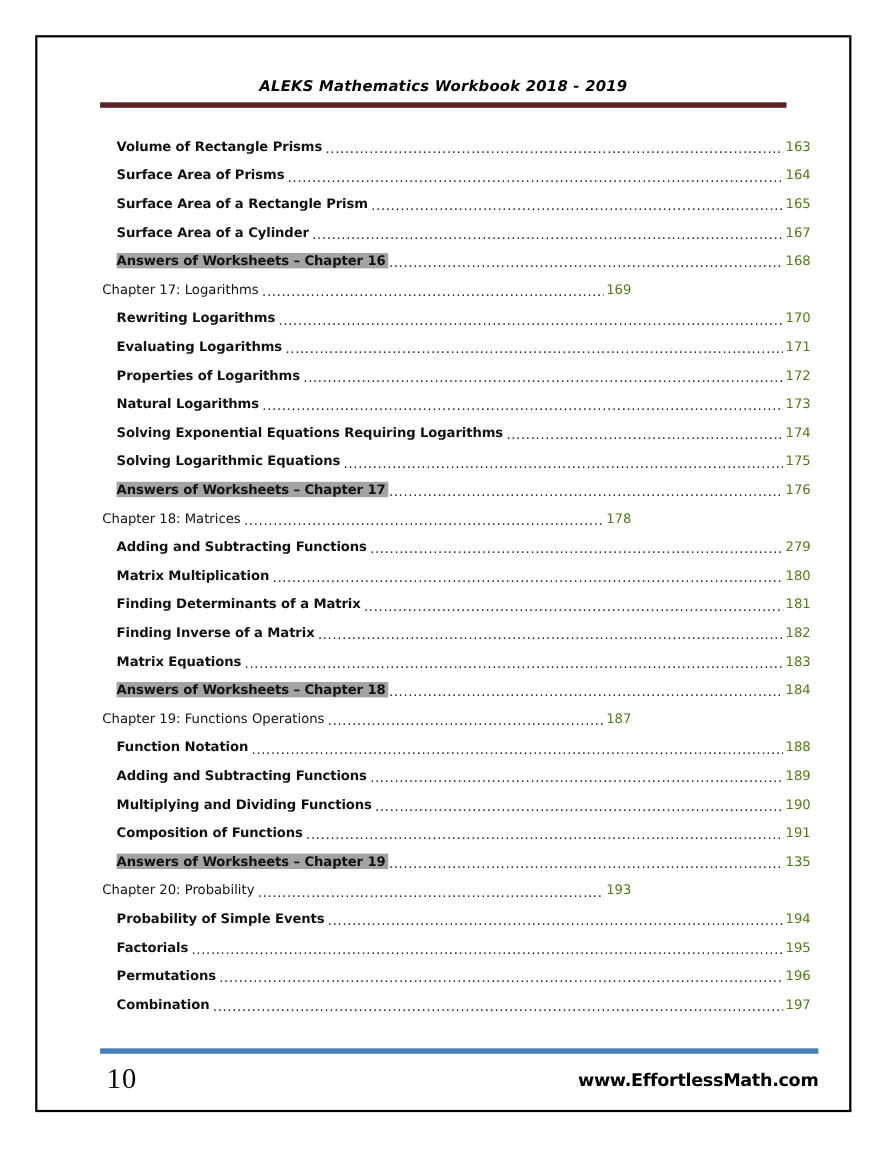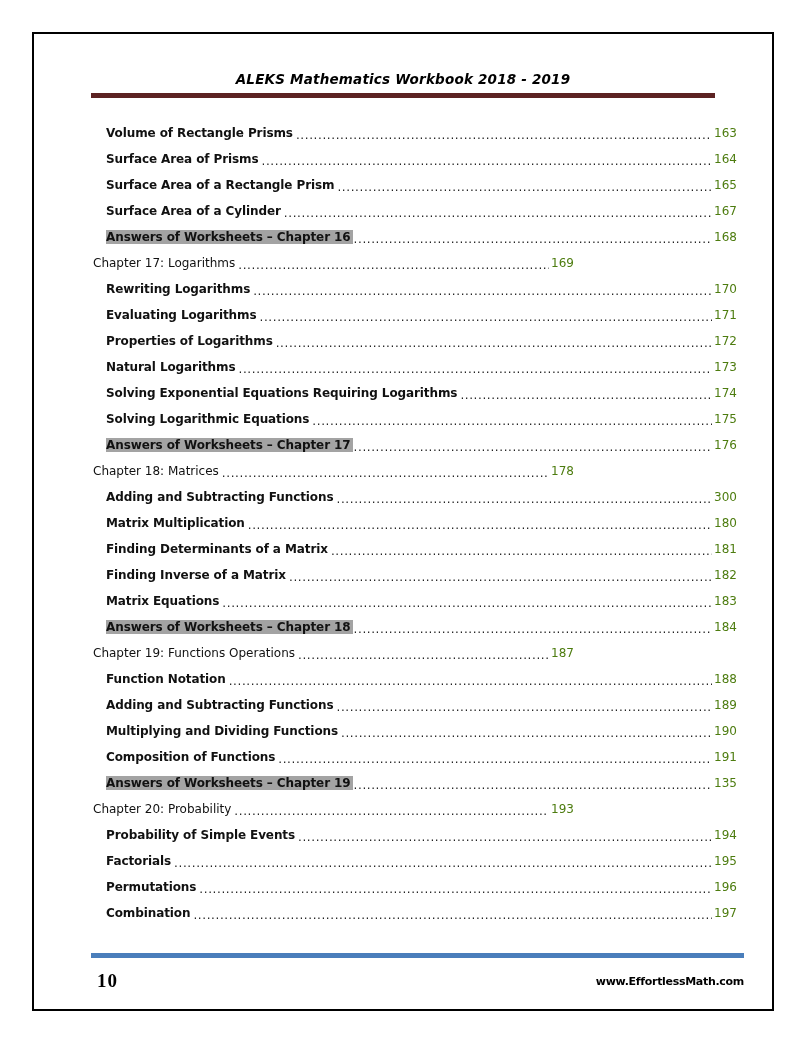--- a/index.html
+++ b/index.html
@@ -163,29 +163,29 @@
   }
   .doc-footer-content {
     margin-top: 8px;
     display: flex;
     align-items: center;
     justify-content: space-between;
     height: 30px;
   }
   .footer-page-number {
     font-family: "Liberation Serif", serif;
-    font-size: 19px;
-    font-weight: bold;
+    font-size: 26px;
+    font-weight: normal;
     color: #000000;
     padding-left: 6px;
     letter-spacing: 1px;
   }
   .footer-site {
     font-family: "DejaVu Sans", sans-serif;
-    font-size: 11px;
+    font-size: 16px;
     font-weight: bold;
     color: #000000;
     letter-spacing: -0.3px;
   }
 </style>
 </head>
 <body>
 
 <div class="page-sheet">
 
@@ -265,21 +265,21 @@
           <span class="toc-page">176</span>
         </div>
         <div class="toc-row level-chapter">
           <span class="toc-label">Chapter 18: Matrices</span>
           <span class="toc-leader"></span>
           <span class="toc-page">178</span>
         </div>
         <div class="toc-row level-entry">
           <span class="toc-label">Adding and Subtracting Functions</span>
           <span class="toc-leader"></span>
-          <span class="toc-page">300</span>
+          <span class="toc-page">279</span>
         </div>
         <div class="toc-row level-entry">
           <span class="toc-label">Matrix Multiplication</span>
           <span class="toc-leader"></span>
           <span class="toc-page">180</span>
         </div>
         <div class="toc-row level-entry">
           <span class="toc-label">Finding Determinants of a Matrix</span>
           <span class="toc-leader"></span>
           <span class="toc-page">181</span>

